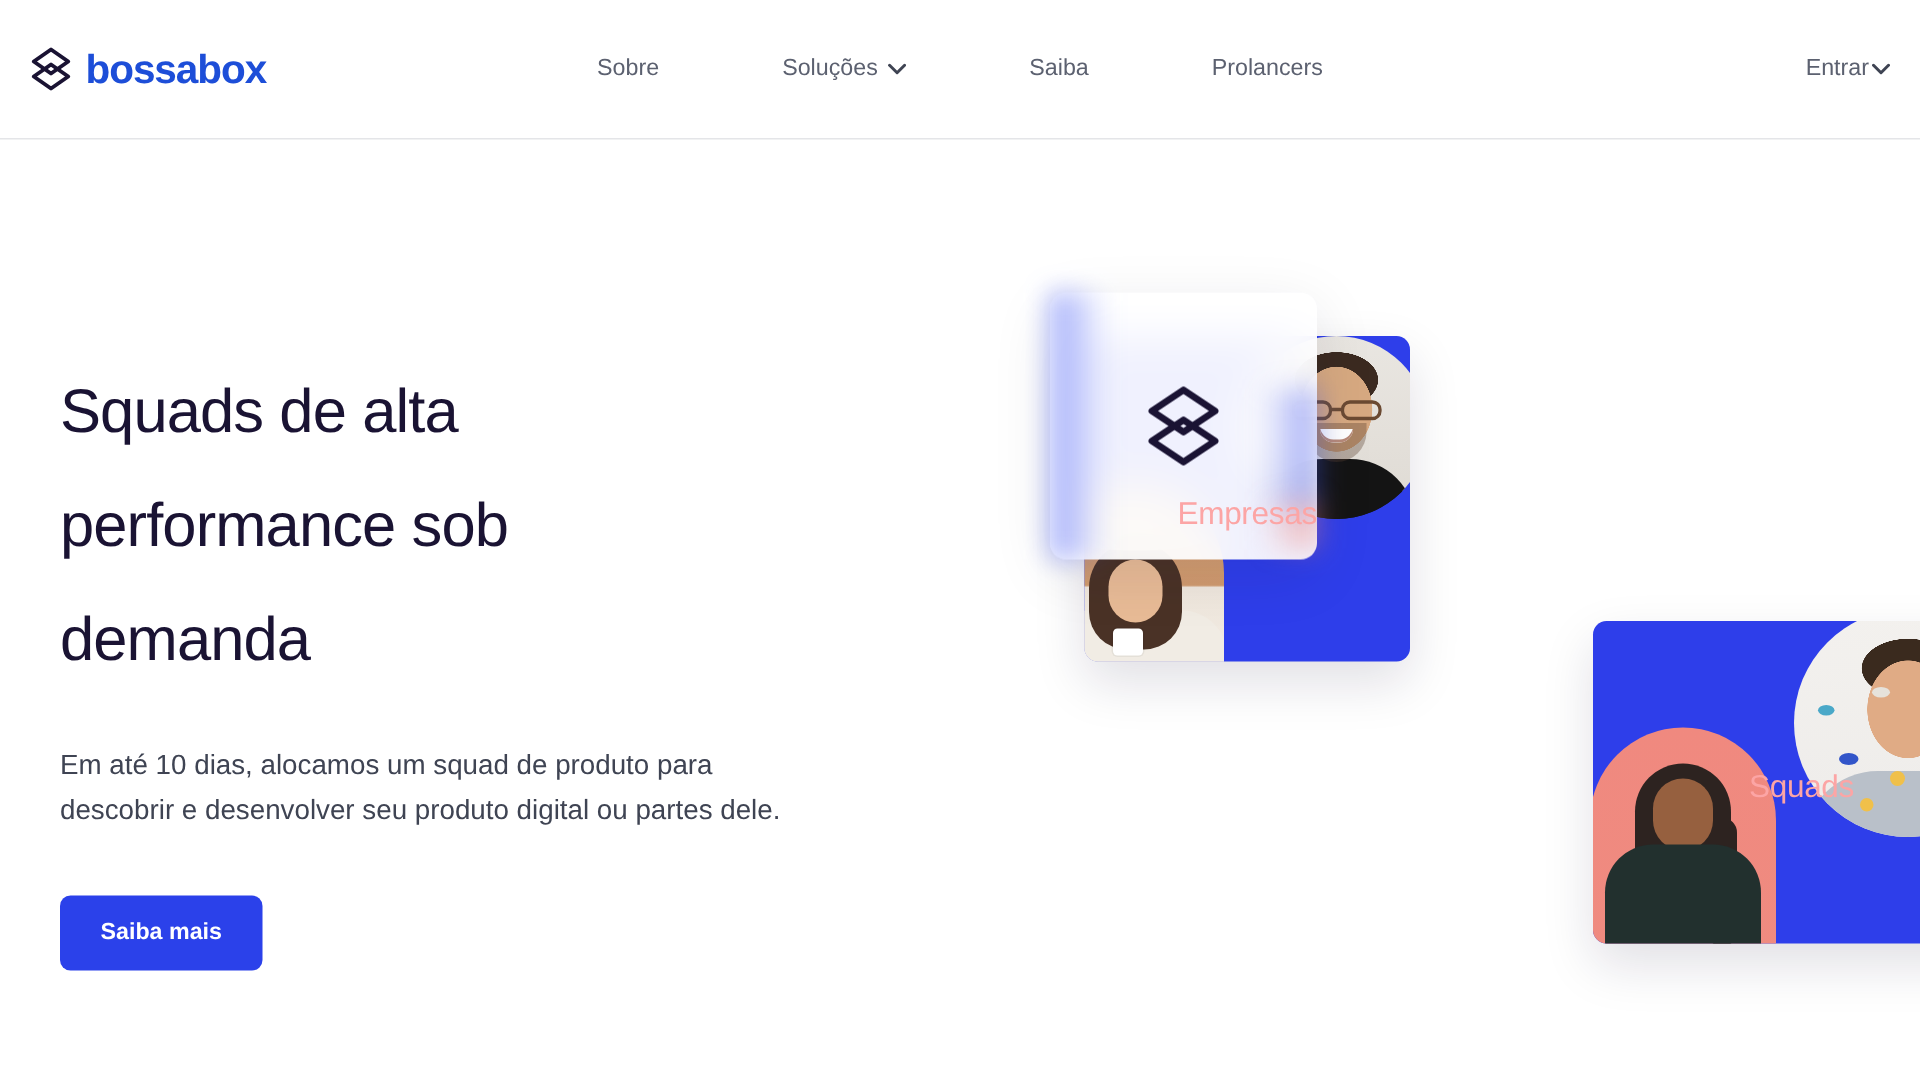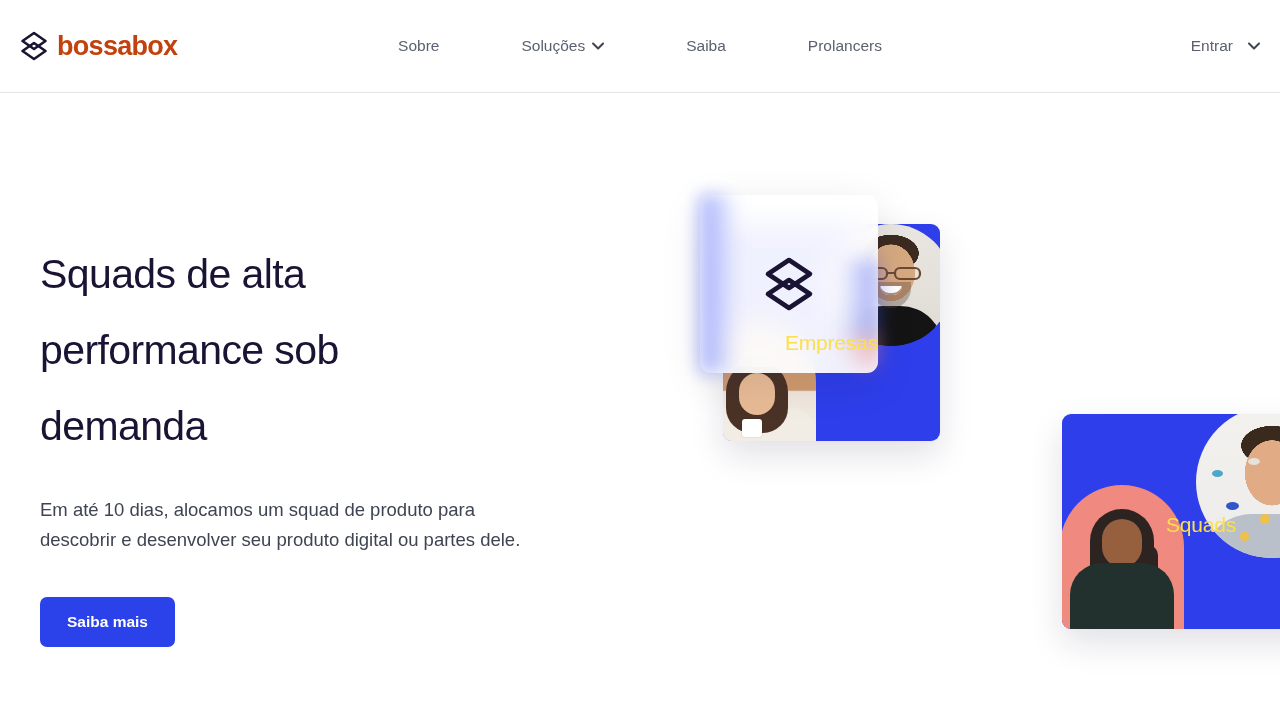--- a/index.html
+++ b/index.html
@@ -27,40 +27,40 @@
 
   .brand {
     position: absolute; left: 20px; top: 50%;
     transform: translateY(-50%);
     display: flex; align-items: center; gap: 9px;
     cursor: pointer;
   }
   .brand-mark { width: 28px; height: 30px; display:block; flex:0 0 auto; }
   .brand-word {
     font-size: 27px; font-weight: 700; letter-spacing: -0.7px;
-    color: #c2410c; line-height: 1;
+    color: #1d4ed8; line-height: 1;
   }
 
   .nav {
     position: absolute; left: 50%; top: 50%;
     transform: translate(-50%, -50%);
     display: flex; align-items: center; gap: 16px;
   }
   .nav-item {
     display: flex; align-items: center; gap: 7px;
     padding: 6px 33px;
     font-size: 15.5px; color: #5c6170;
     cursor: pointer; white-space: nowrap;
   }
   .chev { display:block; flex:0 0 auto; }
 
   .account {
     position: absolute; right: 20px; top: 50%;
     transform: translateY(-50%);
-    display: flex; align-items: center; gap: 15px;
+    display: flex; align-items: center; gap: 2px;
     font-size: 15.5px; color: #5c6170; cursor: pointer;
   }
 
   
   .hero-copy { position: absolute; left: 40px; top: 236px; width: 560px; }
 
   .headline {
     font-size: 41px; line-height: 76px; font-weight: 400;
     letter-spacing: -0.6px; color: #1a1333;
     max-width: 430px;
@@ -224,21 +224,21 @@
     position:absolute; left:63%; top:60px;
     width:20px; height:86px; border-radius:11px; background:#2d2320;
   }
   .sq-woman .top {
     position:absolute; left:50%; bottom:16px; transform:translateX(-50%);
     width:104px; height:76px; border-radius:32px 32px 0 0; background:#22302e;
   }
 
   .card-label {
     position: absolute;
-    color: #fde047; font-size: 21px; font-weight: 400;
+    color: #fca5a5; font-size: 21px; font-weight: 400;
     letter-spacing: -0.2px; line-height: 1;
     z-index: 4; pointer-events: none;
   }
   .label-empresas { left: 62px; top: 108px; }
   .label-squads  { left: 104px; top: 100px; }
 </style>
 </head>
 <body>
 
 <div class="page">

